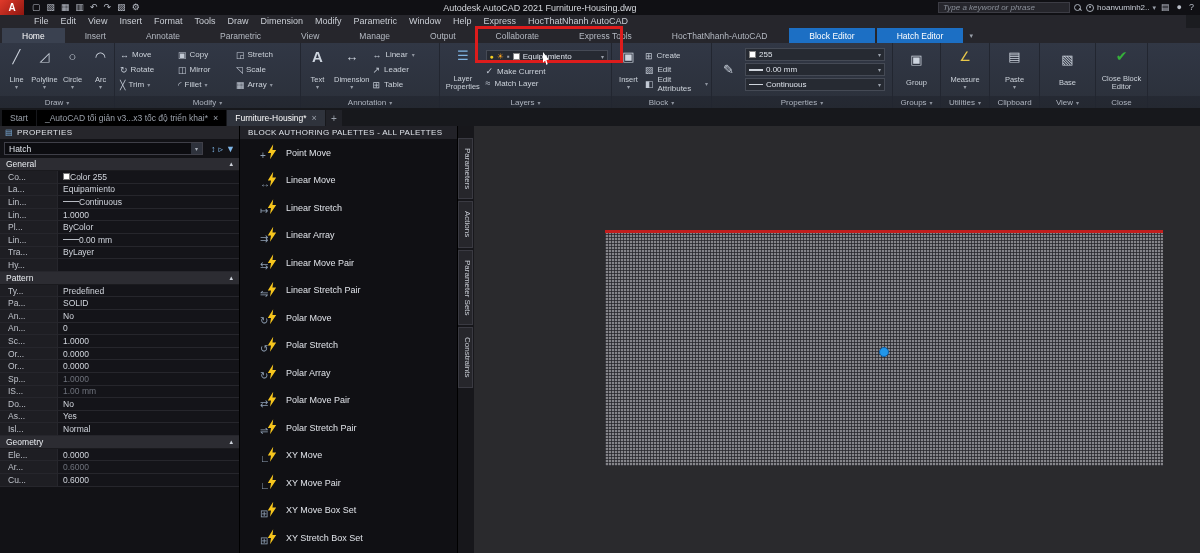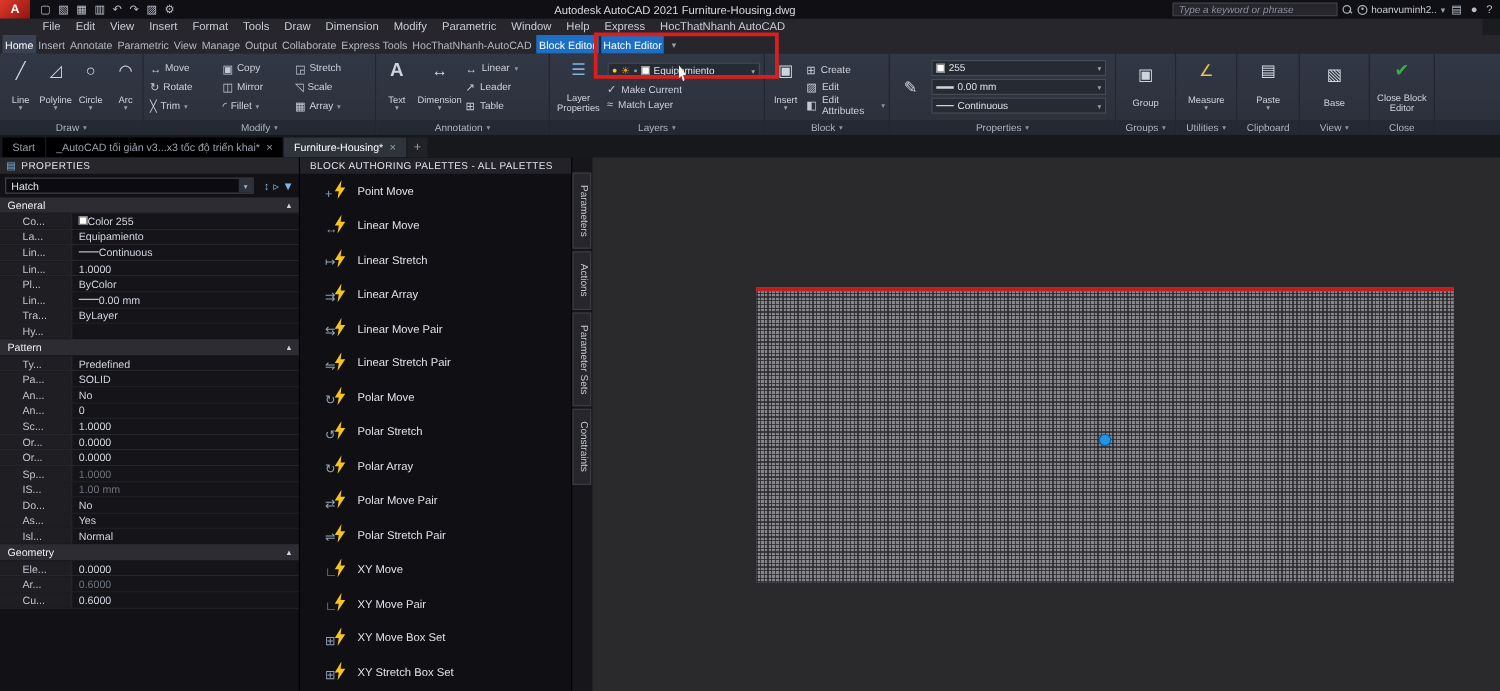--- a/index.html
+++ b/index.html
@@ -23,21 +23,21 @@
   .uicon::before { content:""; position:absolute; left:2px; top:1px; width:2px; height:2px; border-radius:50%; background:#aab0ba; }
   .ulabel { color:#c8cdd6; font-size:8px; }
   .tcaret { color:#9aa0aa; font-size:7px; }
 
   
   .menubar { position:absolute; left:0; top:15px; width:1186px; height:13px; background:#26262c; display:flex; align-items:center; padding-left:28px; }
   .menu-item { font-size:9px; color:#c9cdd4; padding:0 6px; line-height:13px; cursor:default; }
 
   
   .rtabs { position:absolute; left:0; top:28px; width:1200px; height:15px; background:#26262c; display:flex; align-items:stretch; padding-left:2px; }
-  .rtab { font-size:8.5px; color:#b4b9c2; padding:0 2px; display:flex; align-items:center; white-space:nowrap; }
+  .rtab { font-size:8.5px; color:#b4b9c2; padding:0 20px; display:flex; align-items:center; white-space:nowrap; }
   .rtab.active { background:#3a4150; color:#fff; }
   .rtab.ctx { background:var(--contextual-tab-blue); color:#fff; margin-left:2px; }
   .rtab-min { font-size:7px; color:#9aa0aa; display:flex; align-items:center; padding:0 6px; }
 
   
   .ribbon { position:absolute; left:0; top:43px; width:1200px; height:65px; background:#2e333d; display:flex; }
   .panel { height:65px; display:flex; flex-direction:column; border-right:1px solid #222630; background:linear-gradient(#313745,#2b303a); }
   .pbody { flex:1; display:flex; align-items:center; padding:2px 3px; gap:3px; }
   .pfoot { height:12px; display:flex; align-items:center; justify-content:center; gap:3px; font-size:8px; color:#aeb4bf; background:rgba(0,0,0,.15); }
   .pfoot .caret { font-size:6px; color:#8d939e; }
@@ -91,21 +91,21 @@
   .phead { height:13px; background:#26262b; display:flex; align-items:center; gap:4px; padding:0 5px; font-size:8px; color:#e0e3e8; letter-spacing:.4px; }
   .phead-icon { font-size:8px; color:#7fb2e0; }
   .combo-row { height:19px; display:flex; align-items:center; gap:8px; padding:2px 4px; }
   .combo { flex:1; height:13px; background:#0c0c10; border:1px solid #3f3f48; display:flex; align-items:center; font-size:8.5px; color:#dfe3ea; padding-left:4px; }
   .combo .caret { margin-left:auto; width:11px; height:11px; background:#2e323c; color:#aab0ba; font-size:6px; display:flex; align-items:center; justify-content:center; }
   .combo-icons { display:flex; gap:3px; }
   .combo-icons span { font-size:9px; color:#7fb6e8; }
   .psec { height:13px; background:#2c2c32; display:flex; align-items:center; padding:0 6px; font-size:8.5px; color:#eceff3; border-bottom:1px solid #1a1a1e; }
   .psec-caret { margin-left:auto; font-size:7px; color:#cfd4dc; }
   .prow { display:grid; grid-template-columns:58px 1fr; height:12.6px; border-bottom:1px solid #26262c; font-size:8.5px; }
-  .pkey { background:#1e1e23; color:#c0c4cc; padding-left:18px; display:flex; align-items:center; border-right:1px solid #26262c; }
+  .pkey { background:#1e1e23; color:#c0c4cc; padding-left:8px; display:flex; align-items:center; border-right:1px solid #26262c; }
   .pval { background:#141419; color:#d2d6de; padding-left:5px; display:flex; align-items:center; gap:0; }
   .pval.muted { color:#6e727c; }
   .swatch { width:7px; height:7px; background:#fff; border:1px solid #777; }
   .linesample { width:16px; height:1px; background:#b8bcc4; }
 
   .bap { position:absolute; left:240px; top:126px; width:218px; height:427px; background:#101014; border-right:1px solid #000; overflow:hidden; }
   .baphead { height:13px; background:#222228; display:flex; align-items:center; padding:0 8px; font-size:8px; color:#dfe3ea; letter-spacing:.3px; }
   .bap-item { height:27.5px; display:flex; align-items:center; gap:9px; padding-left:20px; }
   .bap-icon { position:relative; width:17px; height:17px; flex:0 0 17px; }
   .bap-base { position:absolute; left:0; bottom:0; font-size:10px; color:#8fa0b5; line-height:10px; }

